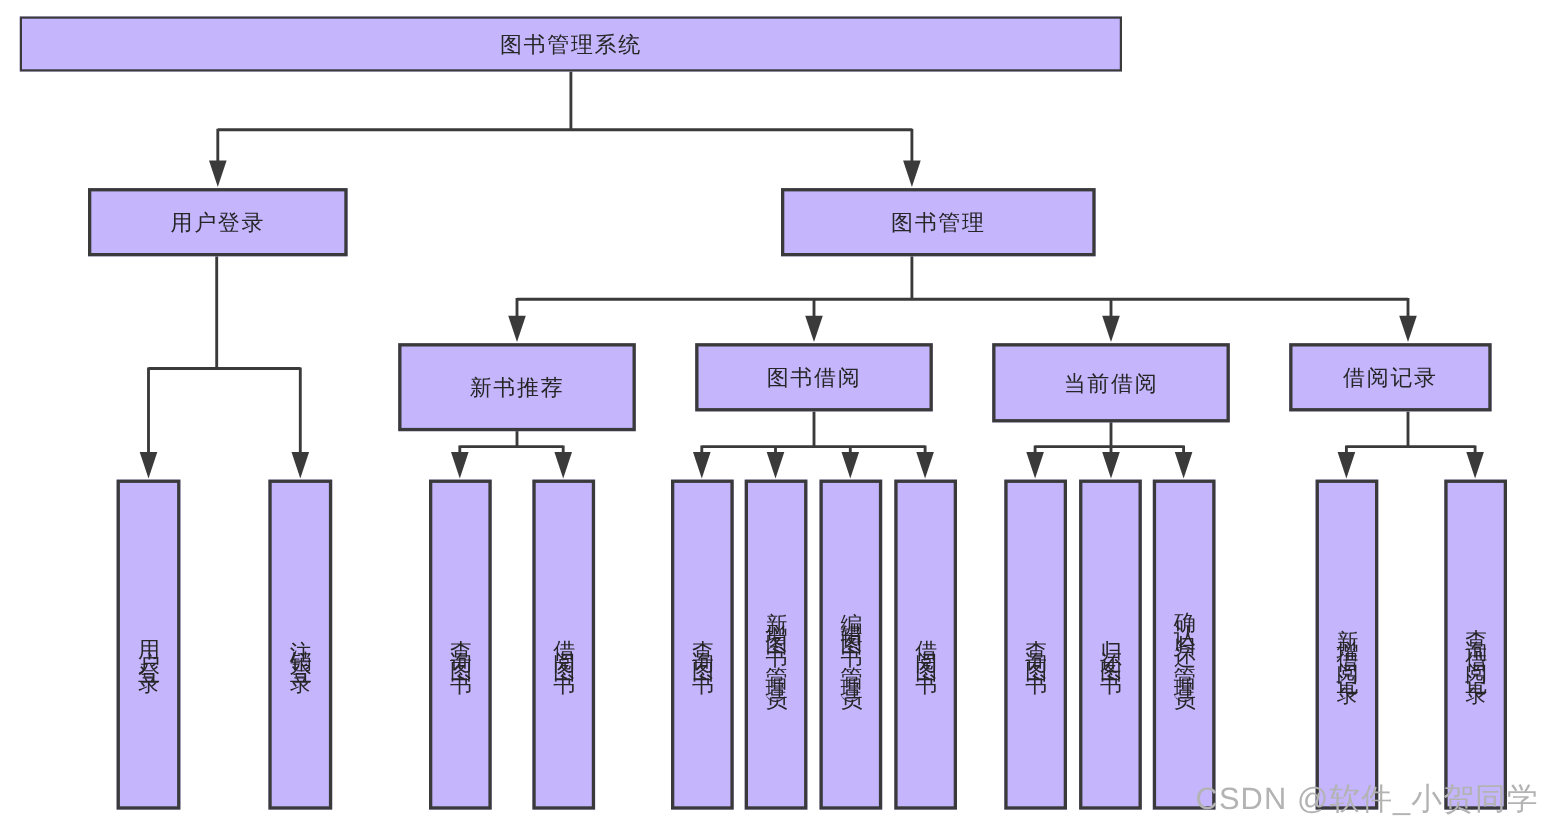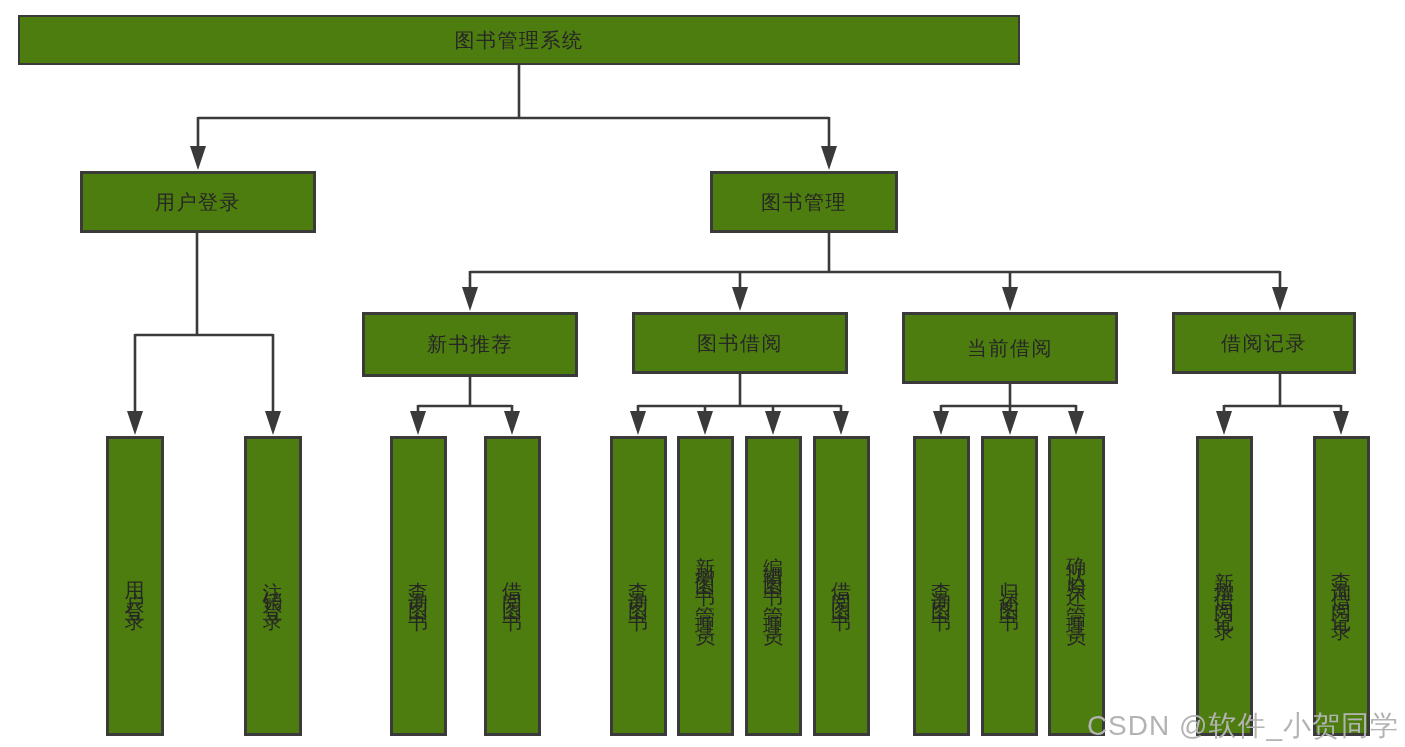--- a/index.html
+++ b/index.html
@@ -16,21 +16,21 @@
     background:var(--bg-color);
     overflow:hidden;
   }
   svg.wires{position:absolute;left:0;top:0;pointer-events:none;}
   svg.wires path{stroke:var(--line-color);stroke-width:2.6;fill:none;}
   svg.wires polygon{fill:var(--line-color);stroke:none;}
   .box{
     position:absolute;
     box-sizing:border-box;
     border:3px solid var(--line-color);
-    background:#4d7c0f;
+    background:#c4b5fd;
     display:flex;
     align-items:center;
     justify-content:center;
     color:var(--text-color);
     font-size:20px;
   }
   .box.h{letter-spacing:1.5px;}
   .box.root{border-width:2px;}
   .box.v{
     writing-mode:vertical-lr;
@@ -103,25 +103,25 @@
     </g>
   </svg>
 
   <div class="box h root" style="left:18px;top:15px;width:1002px;height:50px;">
     <span>图书管理系统</span>
   </div>
 
   <div class="box h" style="left:80px;top:171px;width:236px;height:62px;">
     <span>用户登录</span>
   </div>
-  <div class="box h" style="left:710px;top:171px;width:188px;height:62px;">
+  <div class="box h" style="left:710px;top:171px;width:286px;height:62px;">
     <span>图书管理</span>
   </div>
 
-  <div class="box h" style="left:362px;top:312px;width:216px;height:65px;">
+  <div class="box h" style="left:362px;top:312px;width:216px;height:80px;">
     <span>新书推荐</span>
   </div>
   <div class="box h" style="left:632px;top:312px;width:216px;height:62px;font-family:Liberation Serif, serif;">
     <span>图书借阅</span>
   </div>
   <div class="box h" style="left:902px;top:312px;width:216px;height:72px;">
     <span>当前借阅</span>
   </div>
   <div class="box h" style="left:1172px;top:312px;width:184px;height:62px;">
     <span>借阅记录</span>

